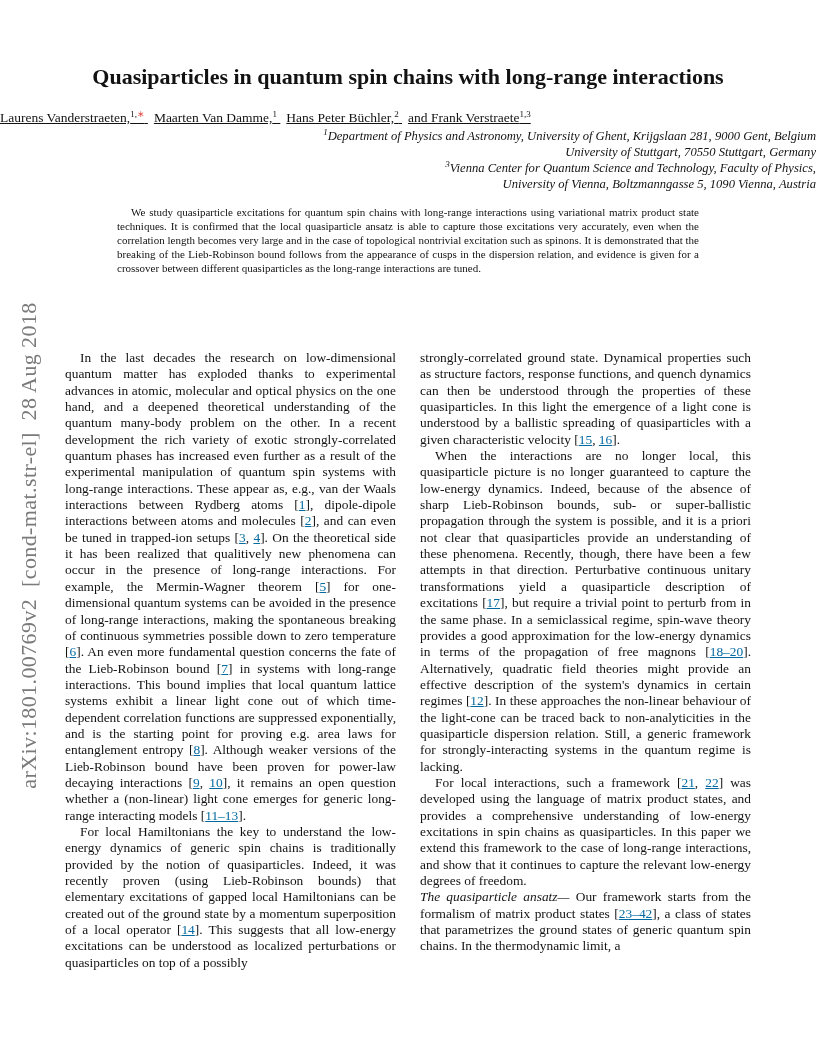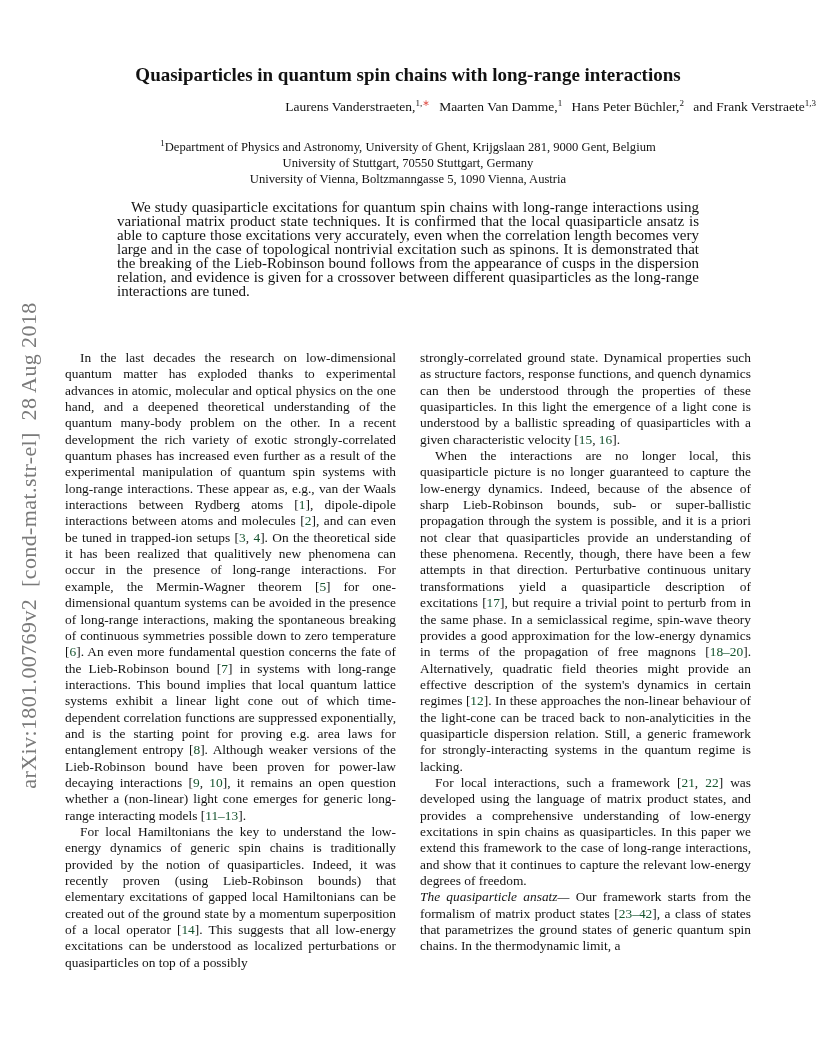--- a/index.html
+++ b/index.html
@@ -8,45 +8,45 @@
     font-family:"Liberation Serif", serif; color:#121212; background:#ffffff;
   }
   .arxiv {
     position:absolute; top:858px; left:16px; width:625px;
     transform:rotate(-90deg); transform-origin:0 0;
     text-align:center; font-size:22px; letter-spacing:0.4px;
     color:#7a7a7a; white-space:pre;
   }
   .title {
     margin:0; padding-top:64px; text-align:center;
-    font-size:19px; font-weight:bold;
+    font-size:22px; font-weight:bold;
   }
-  .authors { margin-top:13px; text-align:right; font-size:13.5px; }
+  .authors { margin-top:20px; text-align:left; font-size:13.5px;text-decoration:underline; }
   .author + .author { margin-left:6px; }
   sup { font-size:9px; line-height:0; }
   .star { color:#e0524a; }
   .affils {
-    margin-top:24px; text-align:center; 
+    margin-top:2px; text-align:right; font-style:italic;
     font-size:12.6px; line-height:16px;
   }
   .abstract {
     width:582px; margin:13px auto 0 auto;
-    font-size:15px; line-height:14px; text-align:justify; text-indent:14px;
+    font-size:11px; line-height:14px; text-align:justify; text-indent:14px;
   }
   .columns {
     position:absolute; left:65px; top:350px; width:686px;
     display:flex; gap:24px;
   }
   .col {
     width:331px; font-size:13.4px; line-height:16.35px;
     text-align:justify; hyphens:auto; -webkit-hyphens:auto;
   }
   .col p { margin:0; text-indent:15px; }
   .col p.noindent { text-indent:0; }
-  .cite { color:#14532d; }
+  .cite { color:#0369a1;text-decoration:underline; }
   em { font-style:italic; }
 </style>
 </head>
 <body>
 
 <div class="page">
 
   <div class="arxiv">arXiv:1801.00769v2  [cond-mat.str-el]  28 Aug 2018</div>
 
   <h1 class="title">Quasiparticles in quantum spin chains with long-range interactions</h1>
@@ -54,20 +54,21 @@
   <div class="authors">
     <span class="author"><span>Laurens Vanderstraeten,</span><sup><span>1,</span><span class="star">∗</span></sup></span>
     <span class="author"><span>Maarten Van Damme,</span><sup><span>1</span></sup></span>
     <span class="author"><span>Hans Peter Büchler,</span><sup><span>2</span></sup></span>
     <span class="author"><span>and Frank Verstraete</span><sup><span>1,3</span></sup></span>
   </div>
 
   <div class="affils">
     <div class="affil-line"><sup>1</sup><span>Department of Physics and Astronomy, University of Ghent, Krijgslaan 281, 9000 Gent, Belgium</span></div>
     <div class="affil-line"><sup></sup><span>University of Stuttgart, 70550 Stuttgart, Germany</span></div>
+    <div class="affil-line"><sup>3</sup><span>Vienna Center for Quantum Science and Technology, Faculty of Physics,</span></div>
     <div class="affil-line"><sup></sup><span>University of Vienna, Boltzmanngasse 5, 1090 Vienna, Austria</span></div>
   </div>
 
   <div class="abstract">We study quasiparticle excitations for quantum spin chains with long-range interactions using variational matrix product state techniques. It is confirmed that the local quasiparticle ansatz is able to capture those excitations very accurately, even when the correlation length becomes very large and in the case of topological nontrivial excitation such as spinons. It is demonstrated that the breaking of the Lieb-Robinson bound follows from the appearance of cusps in the dispersion relation, and evidence is given for a crossover between different quasiparticles as the long-range interactions are tuned.</div>
 
   <div class="columns">
     <div class="col">
       <p>In the last decades the research on low-dimensional quantum matter has exploded thanks to experimental advances in atomic, molecular and optical physics on the one hand, and a deepened theoretical understanding of the quantum many-body problem on the other. In a recent development the rich variety of exotic strongly-correlated quantum phases has increased even further as a result of the experimental manipulation of quantum spin systems with long-range interactions. These appear as, e.g., van der Waals interactions between Rydberg atoms [<span class="cite">1</span>], dipole-dipole interactions between atoms and molecules [<span class="cite">2</span>], and can even be tuned in trapped-ion setups [<span class="cite">3</span>, <span class="cite">4</span>]. On the theoretical side it has been realized that qualitively new phenomena can occur in the presence of long-range interactions. For example, the Mermin-Wagner theorem [<span class="cite">5</span>] for one-dimensional quantum systems can be avoided in the presence of long-range interactions, making the spontaneous breaking of continuous symmetries possible down to zero temperature [<span class="cite">6</span>]. An even more fundamental question concerns the fate of the Lieb-Robinson bound [<span class="cite">7</span>] in systems with long-range interactions. This bound implies that local quantum lattice systems exhibit a linear light cone out of which time-dependent correlation functions are suppressed exponentially, and is the starting point for proving e.g. area laws for entanglement entropy [<span class="cite">8</span>]. Although weaker versions of the Lieb-Robinson bound have been proven for power-law decaying interactions [<span class="cite">9</span>, <span class="cite">10</span>], it remains an open question whether a (non-linear) light cone emerges for generic long-range interacting models [<span class="cite">11–13</span>].</p>
       <p>For local Hamiltonians the key to understand the low-energy dynamics of generic spin chains is traditionally provided by the notion of quasiparticles. Indeed, it was recently proven (using Lieb-Robinson bounds) that elementary excitations of gapped local Hamiltonians can be created out of the ground state by a momentum superposition of a local operator [<span class="cite">14</span>]. This suggests that all low-energy excitations can be understood as localized perturbations or quasiparticles on top of a possibly</p>
     </div>

